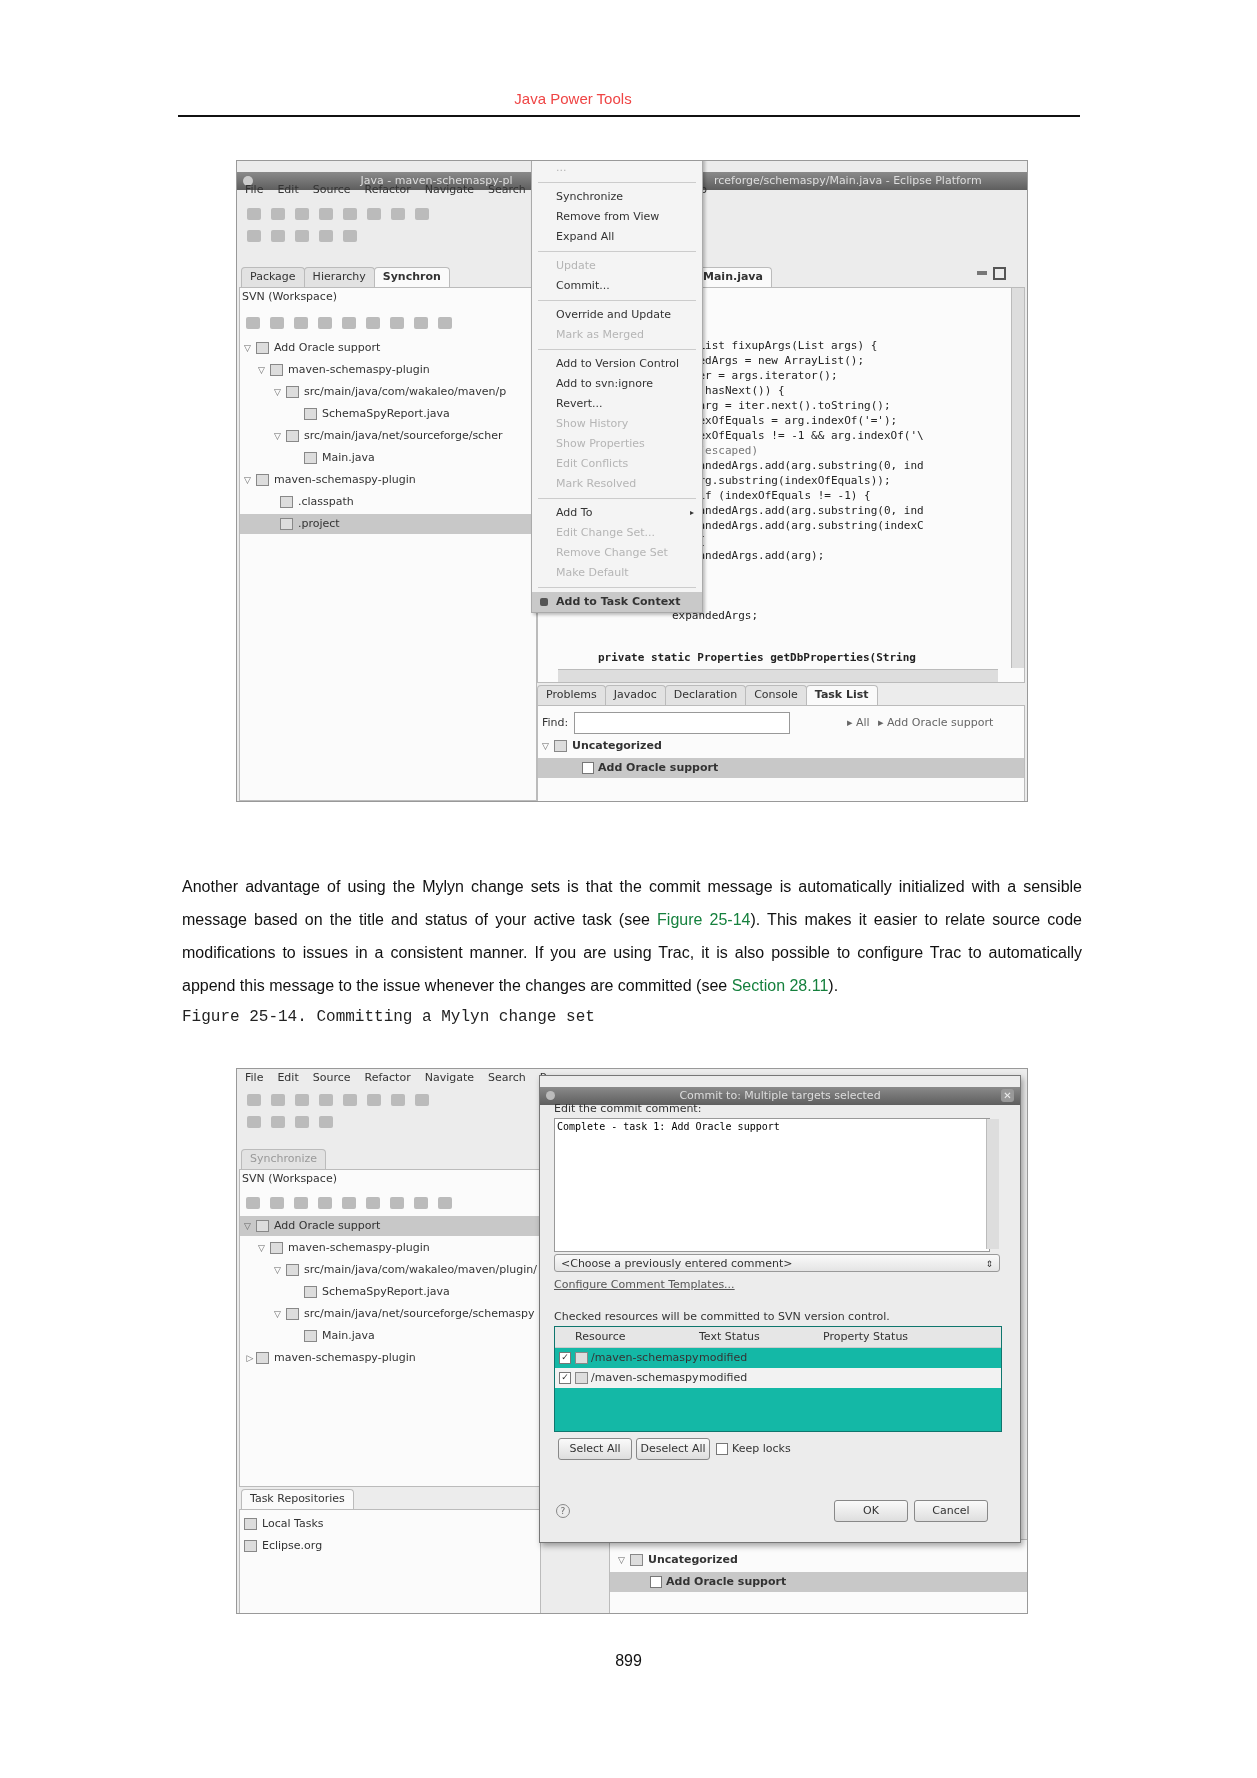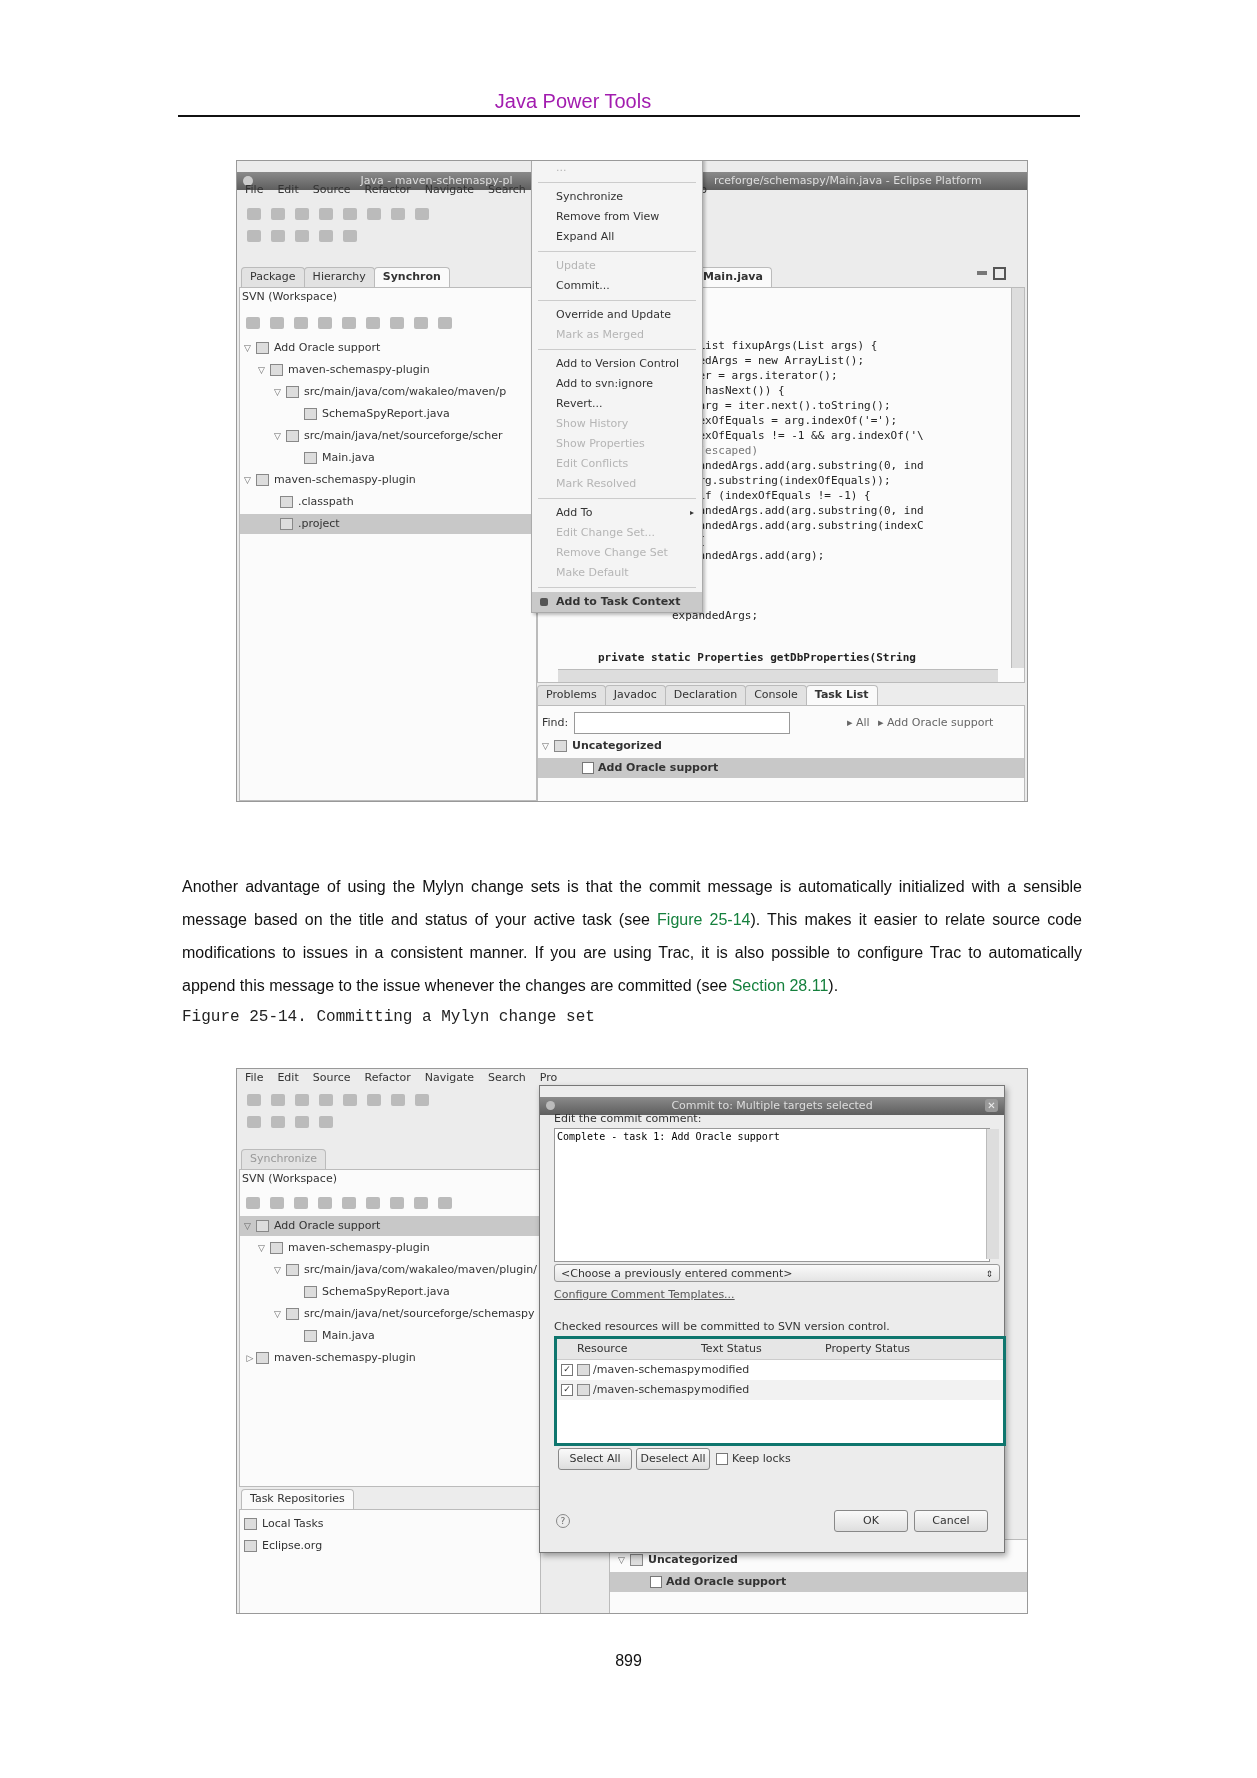--- a/index.html
+++ b/index.html
@@ -1,18 +1,18 @@
 <!DOCTYPE html>
 <html><head>
 <meta charset="utf-8">
 <style>
   html, body { margin:0; padding:0; background:#fff; }
   body { width:1257px; height:1778px; position:relative; font-family:"DejaVu Sans", sans-serif; color:#111; overflow:hidden; }
   .abs { position:absolute; }
-  .header-title { left:0; width:1146px; top:90px; text-align:center; font-family:"Liberation Sans", sans-serif; font-size:20px; color:#a21caf; }
+  .header-title { left:0; width:1146px; top:90px; text-align:center; font-family:"Liberation Sans", sans-serif; font-size:15px; color:#ef4444; }
   .header-rule { left:178px; width:902px; top:115px; height:2px; background:#111; }
   .page-number { left:0; width:1257px; top:1652px; text-align:center; font-family:"Liberation Sans", sans-serif; font-size:16px; }
 
   .shot { position:absolute; background:#ececec; border:1px solid #999; overflow:hidden; font-size:11px; color:#333; }
   .titlebar { position:absolute; left:0; right:0; top:0; height:18px; background:linear-gradient(#8a8a8a,#5e5e5e); color:#ddd; font-size:11px; font-weight:normal; line-height:18px; text-align:center; white-space:nowrap;margin-top:11px; }
   .menubar { position:absolute; left:0; right:0; height:18px; display:flex; gap:14px; padding-left:8px; font-size:11px; line-height:18px; color:#333; }
   .toolbar { position:absolute; left:0; right:0; height:22px; display:flex; gap:10px; padding-left:10px; align-items:center; color:#777; font-size:12px; }
   .tb-ic { display:inline-block; width:14px; height:12px; background:#bbb; border-radius:2px; }
   .tabs { position:absolute; display:flex; height:20px; font-size:11px; }
   .tab { padding:2px 8px; border:1px solid #bbb; border-bottom:none; background:#e2e2e2; margin-right:-1px; border-radius:4px 4px 0 0; white-space:nowrap; }
@@ -226,36 +226,36 @@
   </div>
   <div class="panel" style="left:2px; top:440px; width:300px; height:104px;">
     <div class="tree-row" style="top:4px;left:4px;"><span class="ticon"></span><span>Local Tasks</span></div>
     <div class="tree-row" style="top:26px;left:4px;"><span class="ticon"></span><span>Eclipse.org</span></div>
   </div>
   <div class="panel" style="left:372px; top:470px; width:418px; height:74px;">
     <div class="tree-row" style="top:10px;left:8px;font-weight:bold;"><span class="twisty">▽</span><span class="ticon"></span><span>Uncategorized</span></div>
     <div class="tree-row sel" style="top:32px;left:0;width:418px;padding-left:40px;box-sizing:border-box;font-weight:bold;"><span class="cb"></span><span>Add Oracle support</span></div>
   </div>
 
-  <div class="dialog" style="left:302px; top:16px; width:464px; height:466px;">
+  <div class="dialog" style="left:302px; top:6px; width:464px; height:466px;padding-left:16px;">
     <div class="titlebar">
       <span style="position:absolute;left:6px;top:4px;width:9px;height:9px;background:#bbb;border-radius:50%;"></span>
       <span>Commit to: Multiple targets selected</span>
       <span style="position:absolute;right:6px;top:2px;width:13px;height:13px;background:#999;border-radius:3px;font-size:10px;line-height:13px;color:#eee;">✕</span>
     </div>
     <div style="position:absolute;left:14px;top:26px;">Edit the commit comment:</div>
     <textarea style="position: absolute; left: 14px; top: 42px; width: 430px; height: 128px; border: 1px solid rgb(153, 153, 153); font-family: &quot;DejaVu Sans Mono&quot;, monospace; font-size: 10px; resize: none; padding: 2px;">Complete - task 1: Add Oracle support</textarea>
     <div class="scroll-v" style="left:446px;top:43px;height:130px;"></div>
     <div style="position:absolute;left:14px;top:178px;width:446px;height:18px;border:1px solid #999;border-radius:3px;background:linear-gradient(#fafafa,#e4e4e4);line-height:18px;padding-left:6px;box-sizing:border-box;">
       <span>&lt;Choose a previously entered comment&gt;</span>
       <span style="position:absolute;right:6px;font-size:9px;">⇕</span>
     </div>
     <div style="position:absolute;left:14px;top:202px;text-decoration:underline;color:#555;">Configure Comment Templates...</div>
     <div style="position:absolute;left:14px;top:234px;">Checked resources will be committed to SVN version control.</div>
-    <div style="position:absolute;left:14px;top:250px;width:446px;height:104px;border:3px solid #0f766e;background:#ffffff;">
+    <div style="position:absolute;left:14px;top:250px;width:446px;height:104px;border:1px solid #0f766e;background:#14b8a6;">
       <div style="height:20px;line-height:20px;background:#e6e6e6;border-bottom:1px solid #ccc;position:relative;">
         <span style="position:absolute;left:20px;">Resource</span>
         <span style="position:absolute;left:144px;">Text Status</span>
         <span style="position:absolute;left:268px;">Property Status</span>
       </div>
       <div style="height:20px;line-height:20px;position:relative;">
         <span class="cb" style="position:absolute;left:4px;top:4px;">✓</span>
         <span class="ticon" style="position:absolute;left:20px;top:4px;"></span>
         <span style="position:absolute;left:36px;">/maven-schemaspy</span>
         <span style="position:absolute;left:144px;">modified</span>

